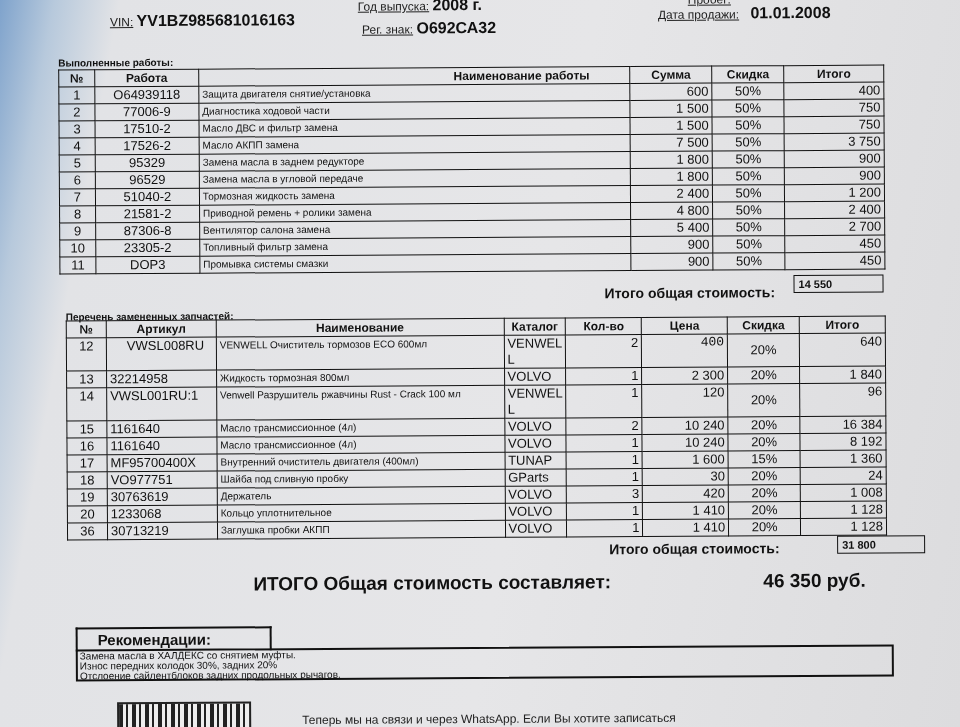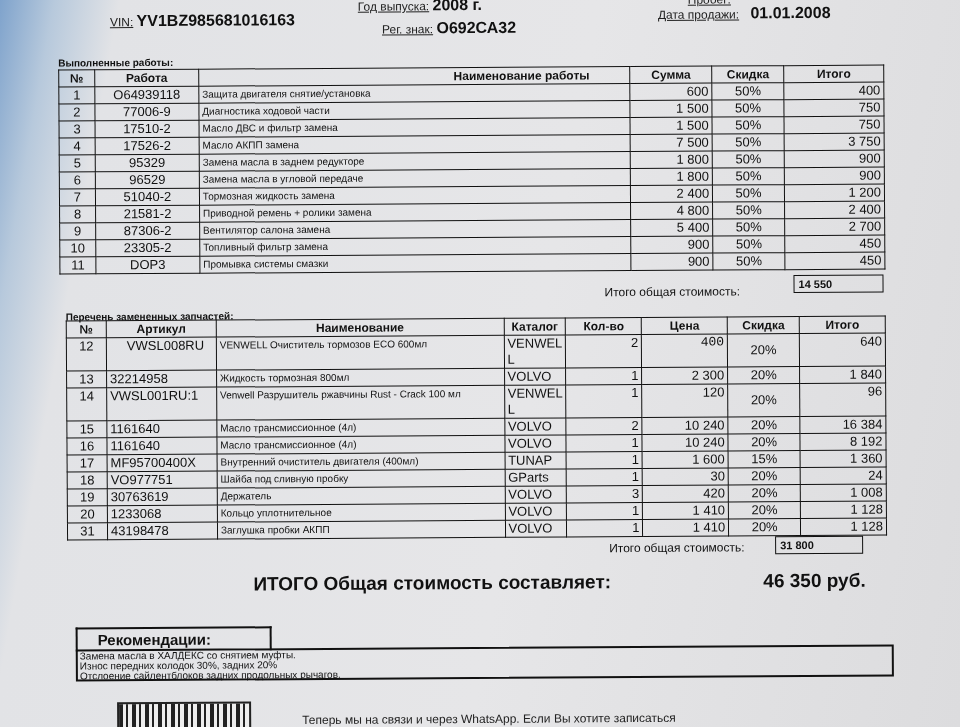--- a/index.html
+++ b/index.html
@@ -16,21 +16,21 @@
   .hdr { position: absolute; font-size: 12px; color: #222; }
   .hdr b { font-size: 16px; color: #111; font-weight: bold; }
   .hdr-label { font-size: 12px; text-decoration: underline; }
   .section-title { position: absolute; font-size: 10px; font-weight: bold; }
   table.doc { position: absolute; border-collapse: collapse; font-size: 13px; }
   table.doc td, table.doc th { border: 1.6px solid #111; padding: 0 3px; height: 16px; line-height: 16px; white-space: nowrap; }
   table.doc th { font-weight: bold; font-size: 12px; text-align: center; }
   table.doc td.small { font-size: 10px; }
   td.num { text-align: right; }
   td.ctr { text-align: center; }
-  .total-label { position: absolute; font-size: 12px; font-weight: normal; }
+  .total-label { position: absolute; font-size: 14px; font-weight: bold; }
   .total-box { position: absolute; border: 1.6px solid #111; font-size: 11px; font-weight: bold; text-align: left; padding: 0 4px; height: 16px; line-height: 16px; }
   .grand { position: absolute; font-size: 19px; font-weight: bold; }
   .reco-title { position: absolute; left: 74px; top: 625px; width: 172px; height: 22px; border: 2px solid #111; border-bottom: none; font-size: 15px; font-weight: bold; padding-left: 20px; line-height: 22px; }
   .reco-box { position: absolute; left: 74px; top: 647px; width: 812px; height: 28px; border: 2px solid #111; font-size: 10px; line-height: 10px; padding-left: 2px; }
   .qr { position: absolute; left: 115px; top: 700px; width: 130px; height: 40px; background:
       repeating-linear-gradient(90deg, #222 0 4px, #eee 4px 7px, #222 7px 9px, #eee 9px 13px),
       #ddd; border: 2px solid #222; }
   .footer { position: absolute; left: 300px; top: 712px; font-size: 12px; color: #222; }
 </style>
 </head>
@@ -39,21 +39,21 @@
 <div class="sheet">
 
   <div class="hdr" style="left:112px;top:10px;">
     <span class="hdr-label">VIN:</span>
     <b>YV1BZ985681016163</b>
   </div>
   <div class="hdr" style="left:360px;top:-4px;">
     <span class="hdr-label">Год выпуска:</span>
     <b>2008 г.</b>
   </div>
-  <div class="hdr" style="left:384px;top:19px;">
+  <div class="hdr" style="left:364px;top:19px;">
     <span class="hdr-label">Рег. знак:</span>
     <b>О692СА32</b>
   </div>
   <div class="hdr" style="left:690px;top:-6px;">
     <span class="hdr-label">Пробег:</span>
   </div>
   <div class="hdr" style="left:660px;top:6px;">
     <span class="hdr-label" style="position:relative;top:0;text-align:right;">Дата продажи:</span>
     <b style="margin-left:8px;">01.01.2008</b>
   </div>
@@ -138,21 +138,21 @@
         <tr>
           <td class="ctr">8</td>
           <td class="ctr">21581-2</td>
           <td class="small">Приводной ремень + ролики замена</td>
           <td class="num">4 800</td>
           <td class="ctr">50%</td>
           <td class="num">2 400</td>
         </tr>
         <tr>
           <td class="ctr">9</td>
-          <td class="ctr">87306-2</td>
+          <td class="ctr">87306-8</td>
           <td class="small">Вентилятор салона замена</td>
           <td class="num">5 400</td>
           <td class="ctr">50%</td>
           <td class="num">2 700</td>
         </tr>
         <tr>
           <td class="ctr">10</td>
           <td class="ctr">23305-2</td>
           <td class="small">Топливный фильтр замена</td>
           <td class="num">900</td>
@@ -281,33 +281,33 @@
           <td class="ctr">20</td>
           <td class="">1233068</td>
           <td class="small">Кольцо уплотнительное</td>
           <td class="">VOLVO</td>
           <td class="num">1</td>
           <td class="num">1 410</td>
           <td class="ctr">20%</td>
           <td class="num">1 128</td>
         </tr>
         <tr>
-          <td class="ctr">31</td>
-          <td class="">43198478</td>
+          <td class="ctr">36</td>
+          <td class="">30713219</td>
           <td class="small">Заглушка пробки АКПП</td>
           <td class="">VOLVO</td>
           <td class="num">1</td>
           <td class="num">1 410</td>
           <td class="ctr">20%</td>
           <td class="num">1 128</td>
         </tr>
       </tbody>
   </table>
   <div class="total-label" style="left:608px;top:542px;">Итого общая стоимость:</div>
-  <div class="total-box" style="left:774px;top:538px;width:78px;">31 800</div>
+  <div class="total-box" style="left:836px;top:538px;width:78px;">31 800</div>
 
   <div class="grand" style="left:252px;top:572px;">ИТОГО Общая стоимость  составляет:</div>
   <div class="grand" style="left:762px;top:572px;text-align:right;">46 350 руб.</div>
 
   <div class="reco-title">Рекомендации:</div>
   <div class="reco-box">
     <div>Замена масла в ХАЛДЕКС со снятием муфты.</div>
     <div>Износ передних колодок 30%, задних 20%</div>
     <div>Отслоение сайлентблоков задних продольных рычагов.</div>
   </div>

